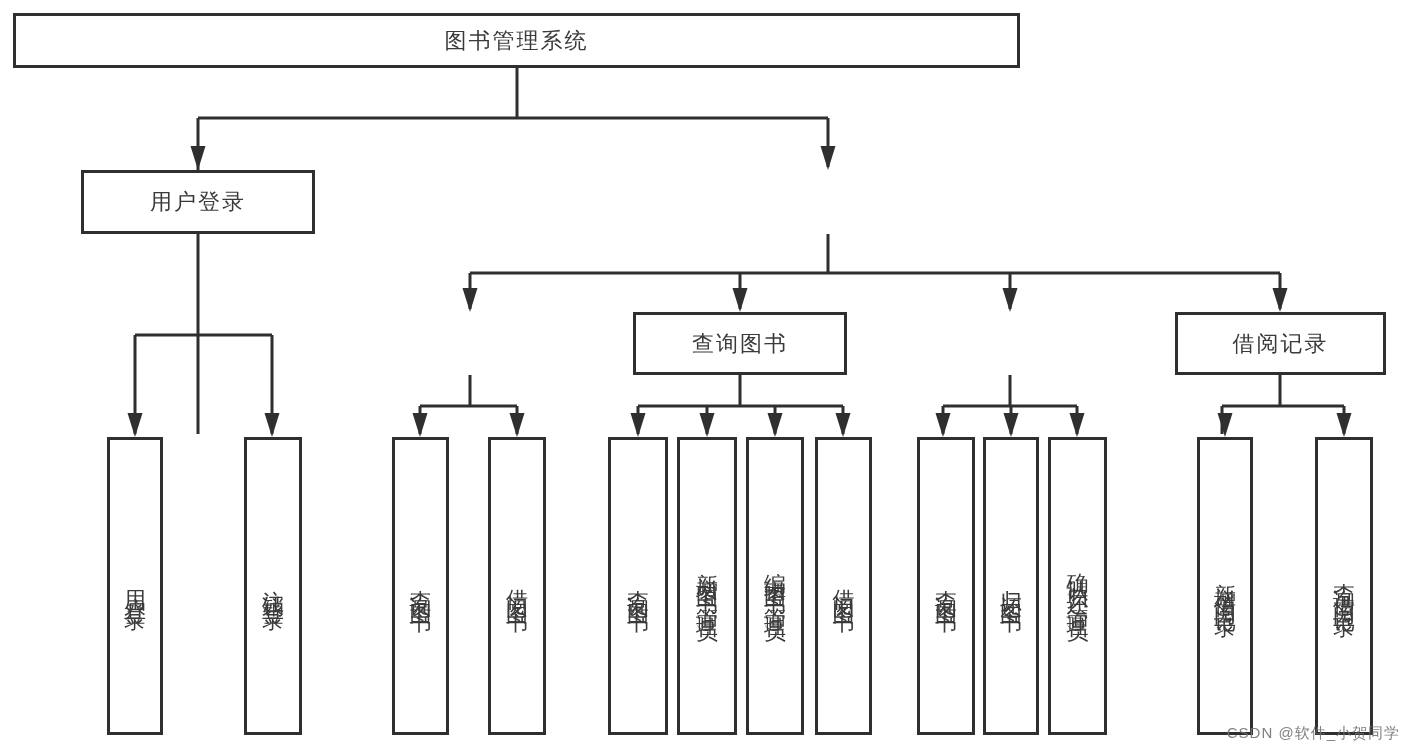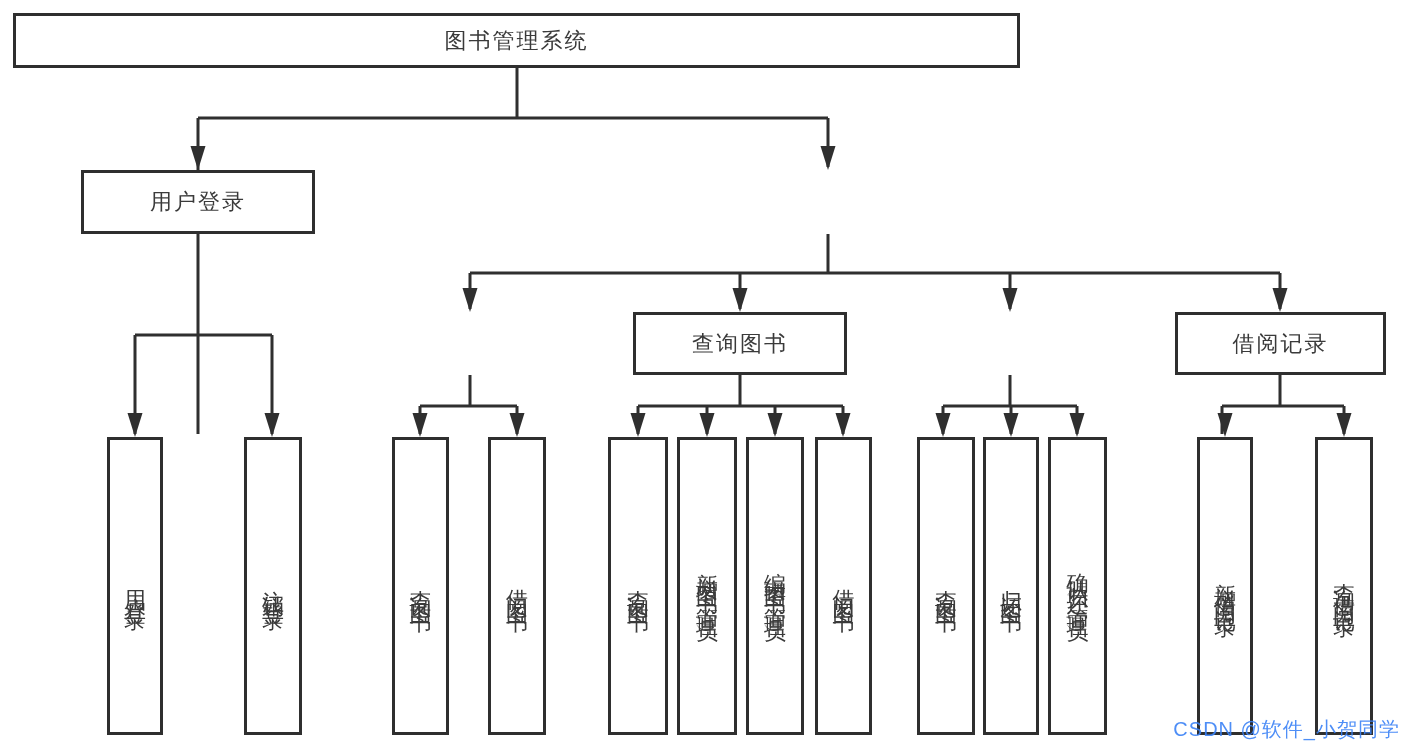--- a/index.html
+++ b/index.html
@@ -41,23 +41,23 @@
     writing-mode: vertical-rl;
     text-orientation: mixed;
     letter-spacing: 7px;
     white-space: normal;
     line-height: 1;
   }
   .watermark {
     position: absolute;
     right: 5px;
     bottom: 4px;
-    font-size: 20px;
+    font-size: 15px;
     letter-spacing: 1px;
-    color: #3b82f6;
+    color: #737373;
     opacity: 0.9;
     white-space: nowrap;
     z-index: 5;
   }
 </style>
 </head>
 <body>
 
 <div id="canvas">
 

